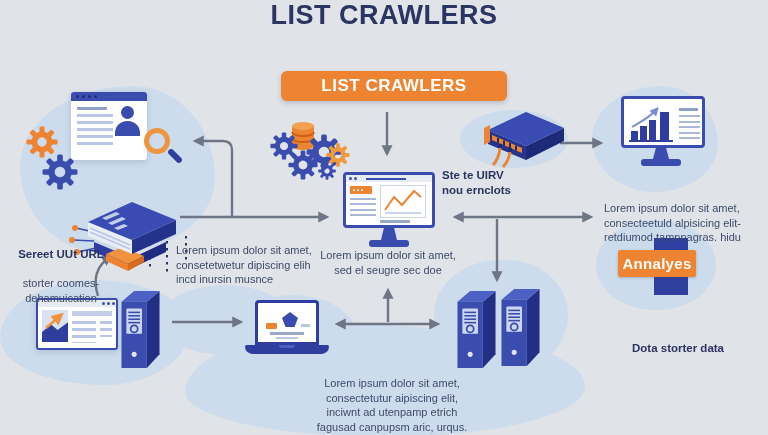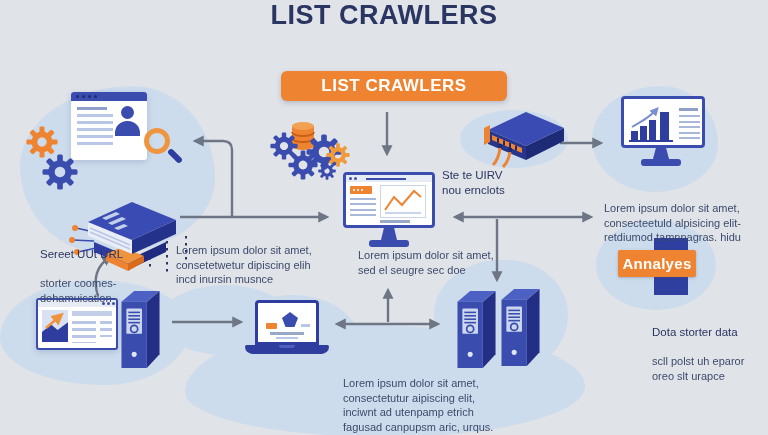--- a/index.html
+++ b/index.html
@@ -14,22 +14,22 @@
   .title{position:absolute;left:0;top:8;width:768px;text-align:center;
     font-size:27px;font-weight:800;letter-spacing:.5px;color:#2a3562;}
   .subtitle{position:absolute;left:0;top:41px;width:768px;text-align:center;
     font-size:12.5px;font-weight:700;letter-spacing:1.2px;color:#2a3562;}
   .banner{position:absolute;left:281px;top:71px;width:226px;height:30px;
     background:#ee8431;border-radius:6px;color:#fff;font-weight:700;font-size:17px;
     text-align:center;line-height:30px;letter-spacing:.5px;
     box-shadow:0 2px 5px rgba(60,70,110,.25);}
   
   .note{position:absolute;font-size:11px;line-height:1.32;color:#3e4a6b;white-space:pre-line;}
-  .note-b{font-weight:400;color:#2b3560;font-size:11.5px;white-space:pre-line;}
-  .ctr{text-align:left;padding-left:40px;}
+  .note-b{font-weight:700;color:#2b3560;font-size:11.5px;white-space:pre-line;}
+  .ctr{text-align:center;}
   
   .win{position:absolute;background:#fff;border-radius:3px;box-shadow:0 2px 6px rgba(40,60,120,.18);}
   .mframe{position:absolute;background:#fff;border:3px solid #3b4caf;border-radius:4px;box-sizing:border-box;}
   .neck{position:absolute;background:#3b4caf;clip-path:polygon(18% 0,82% 0,100% 100%,0 100%);}
   .mbase{position:absolute;background:#3b4caf;border-radius:3px;}
   .dot{position:absolute;border-radius:50%;}
   .lines{position:absolute;background:repeating-linear-gradient(180deg,#b9c6e6 0 3px,transparent 3px 7px);}
   .lines-sm{position:absolute;background:repeating-linear-gradient(180deg,#a9b8da 0 2px,transparent 2px 5.5px);}
   .bar{position:absolute;background:#2e3d9e;}
 </style>
@@ -296,23 +296,21 @@
   <div class="note" style="left:176px;top:243px;width:158px;z-index:2">Lorem ipsum dolor sit amet,
 consetetwetur dipiscing elih
 incd inursin musnce</div>
   <div class="note ctr" style="left:318px;top:248px;width:140px;z-index:2">Lorem ipsum dolor sit amet,
 sed el seugre sec doe</div>
   <div class="note-b abs" style="left:442px;top:168px;width:110px;line-height:1.3;z-index:2">Ste te UIRV
 nou ernclots</div>
   <div class="note" style="left:604px;top:201px;width:162px;z-index:2">Lorem ipsum dolor sit amet,
 consecteetuld alpisicing elit-
 retdiumod tamnnagras. hidu</div>
-  <div class="note ctr" style="left:612px;top:310px;width:132px;z-index:2">
+  <div class="note ctr" style="left:612px;top:326px;width:132px;z-index:2">
     <div class="note-b">Dota storter data</div>
-    <div>scll polst uh eparor
-oreo slt urapce</div>
   </div>
   <div class="note ctr" style="left:303px;top:376px;width:178px;z-index:2">Lorem ipsum dolor sit amet,
 consectetutur aipiscing elit,
 inciwnt ad utenpamp etrich
 fagusad canpupsm aric, urqus.</div>
 
 </div>
 
 </body></html>

